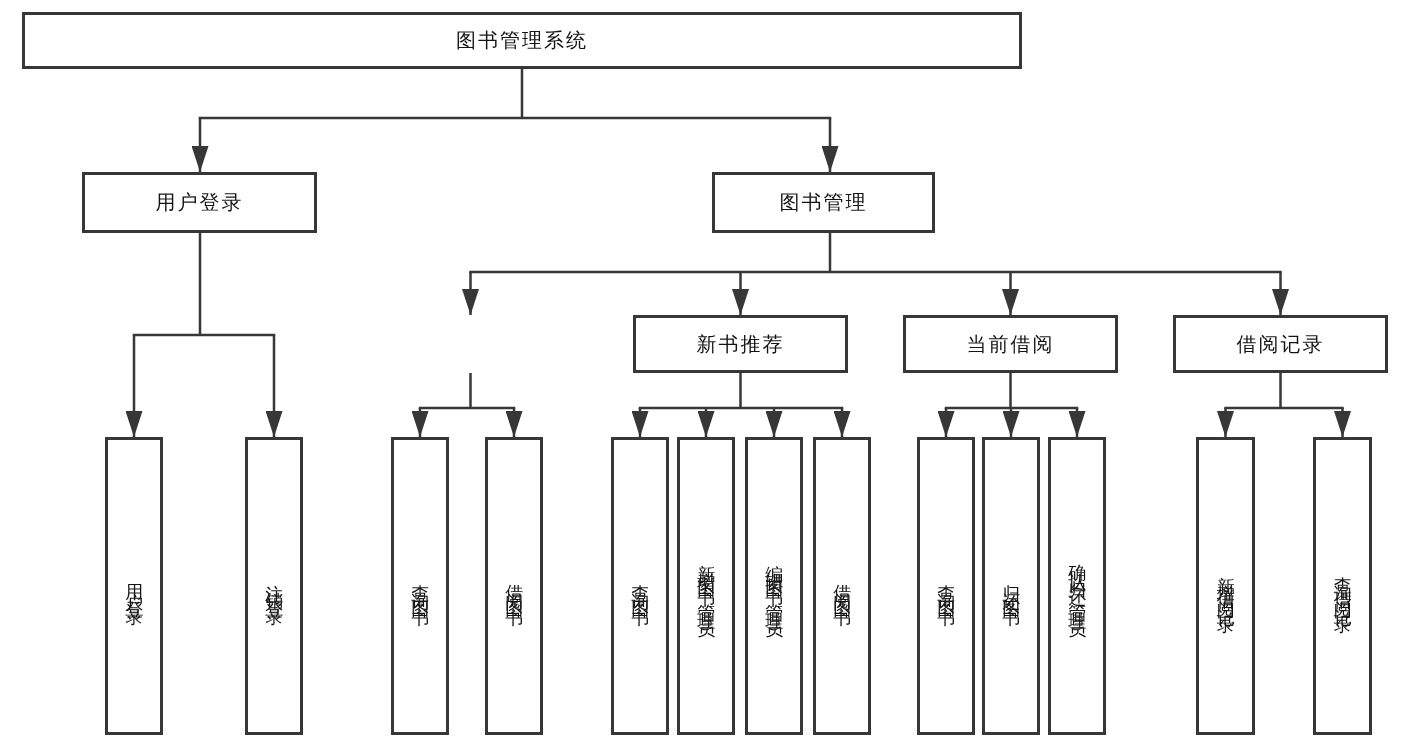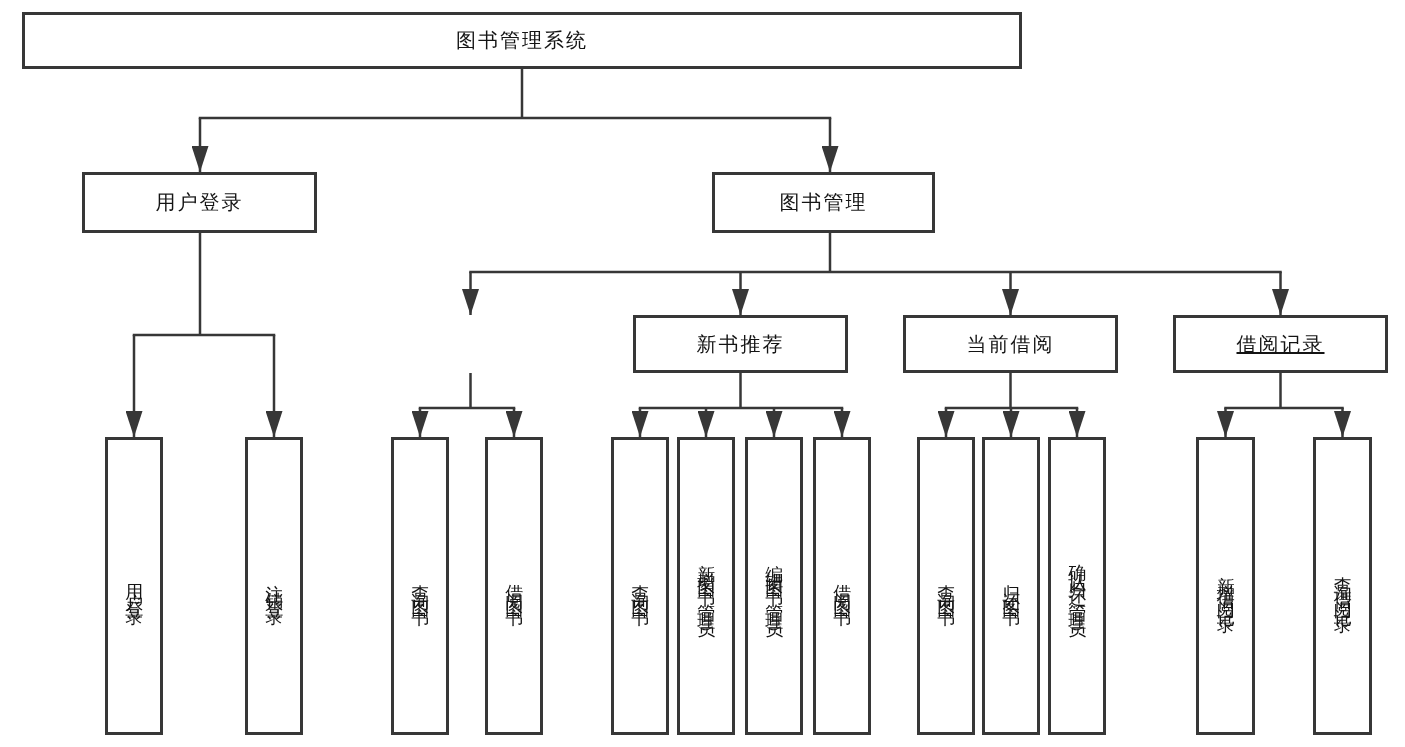--- a/index.html
+++ b/index.html
@@ -34,21 +34,21 @@
     font-size:18px;
     letter-spacing:8px;
     line-height:1.15;
     color:var(--text);
     white-space:nowrap;
   }
   .root{left:22px;top:12px;width:1000px;height:57px;}
   .l1a{left:82px;top:172px;width:235px;height:61px;}
   .l1b{left:712px;top:172px;width:223px;height:61px;}
   .l2{top:315px;width:215px;height:58px;}
-  .l2a{left:363px;} .l2b{left:633px;} .l2c{left:903px;} .l2d{left:1173px;text-decoration:underline;}
+  .l2a{left:363px;} .l2b{left:633px;} .l2c{left:903px;} .l2d{left:1173px;}
   .leaf{top:437px;width:58px;height:298px;}
   .a1{left:105px;} .a2{left:245px;}
   .b1{left:391px;} .b2{left:485px;}
   .c1{left:611px;} .c2{left:677px;} .c3{left:745px;} .c4{left:813px;}
   .d1{left:917px;} .d2{left:982px;} .d3{left:1048px;}
   .e1{left:1196px;width:59px;} .e2{left:1313px;width:59px;}
   #watermark{
     position:absolute;
     left:1186px;
     top:714px;

